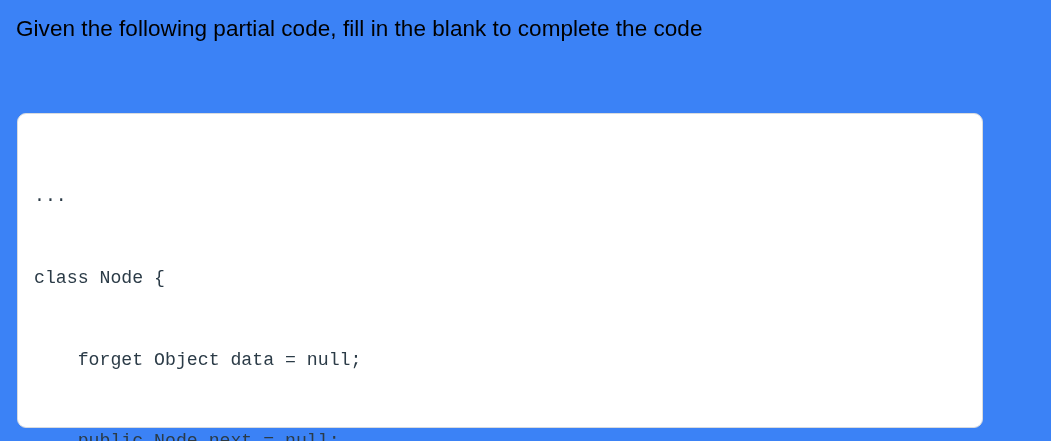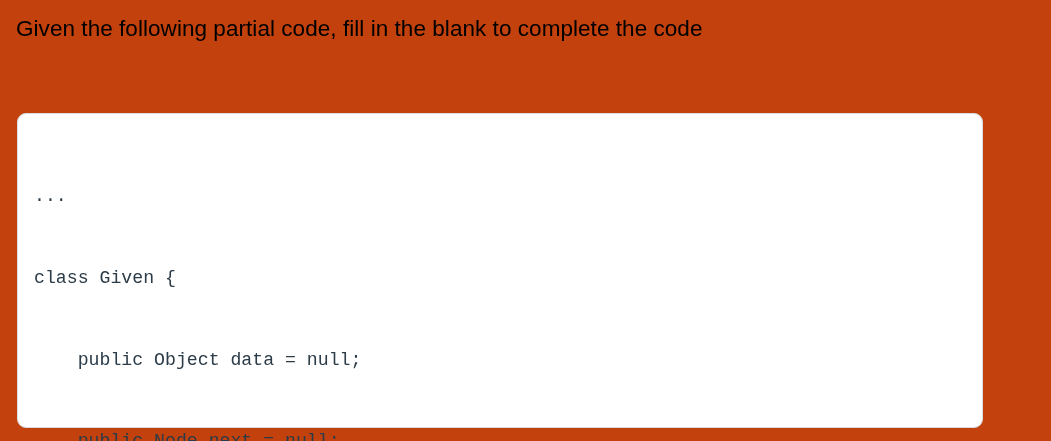--- a/index.html
+++ b/index.html
@@ -11,21 +11,21 @@
     width: 1051px;
     height: 441px;
     overflow: hidden;
     font-family: "Liberation Sans", sans-serif;
     -webkit-font-smoothing: antialiased;
   }
   .page {
     position: relative;
     width: 1051px;
     height: 441px;
-    background: #c2410c;
+    background: #3b82f6;
   }
   .question-text {
     position: absolute;
     left: 16px;
     top: 10px;
     width: 960px;
     font-family: "Liberation Sans", sans-serif;
     font-size: 22.5px;
     line-height: 38px;
     color: #000000;
@@ -72,22 +72,22 @@
 
 <div class="page">
 
   <div class="question-text">
     <span class="question-line">Given the following partial code, fill in the blank to complete the code</span>
   </div>
 
   <div class="code-card">
     <div class="code-block">
       <span class="code-line dots">...</span>
-      <span class="code-line">class Given {</span>
-      <span class="code-line">    public Object data = null;</span>
+      <span class="code-line">class Node {</span>
+      <span class="code-line">    forget Object data = null;</span>
       <span class="code-line">    public Node next = null;</span>
       
       
       
       
       
       
       
     </div>
   </div>

